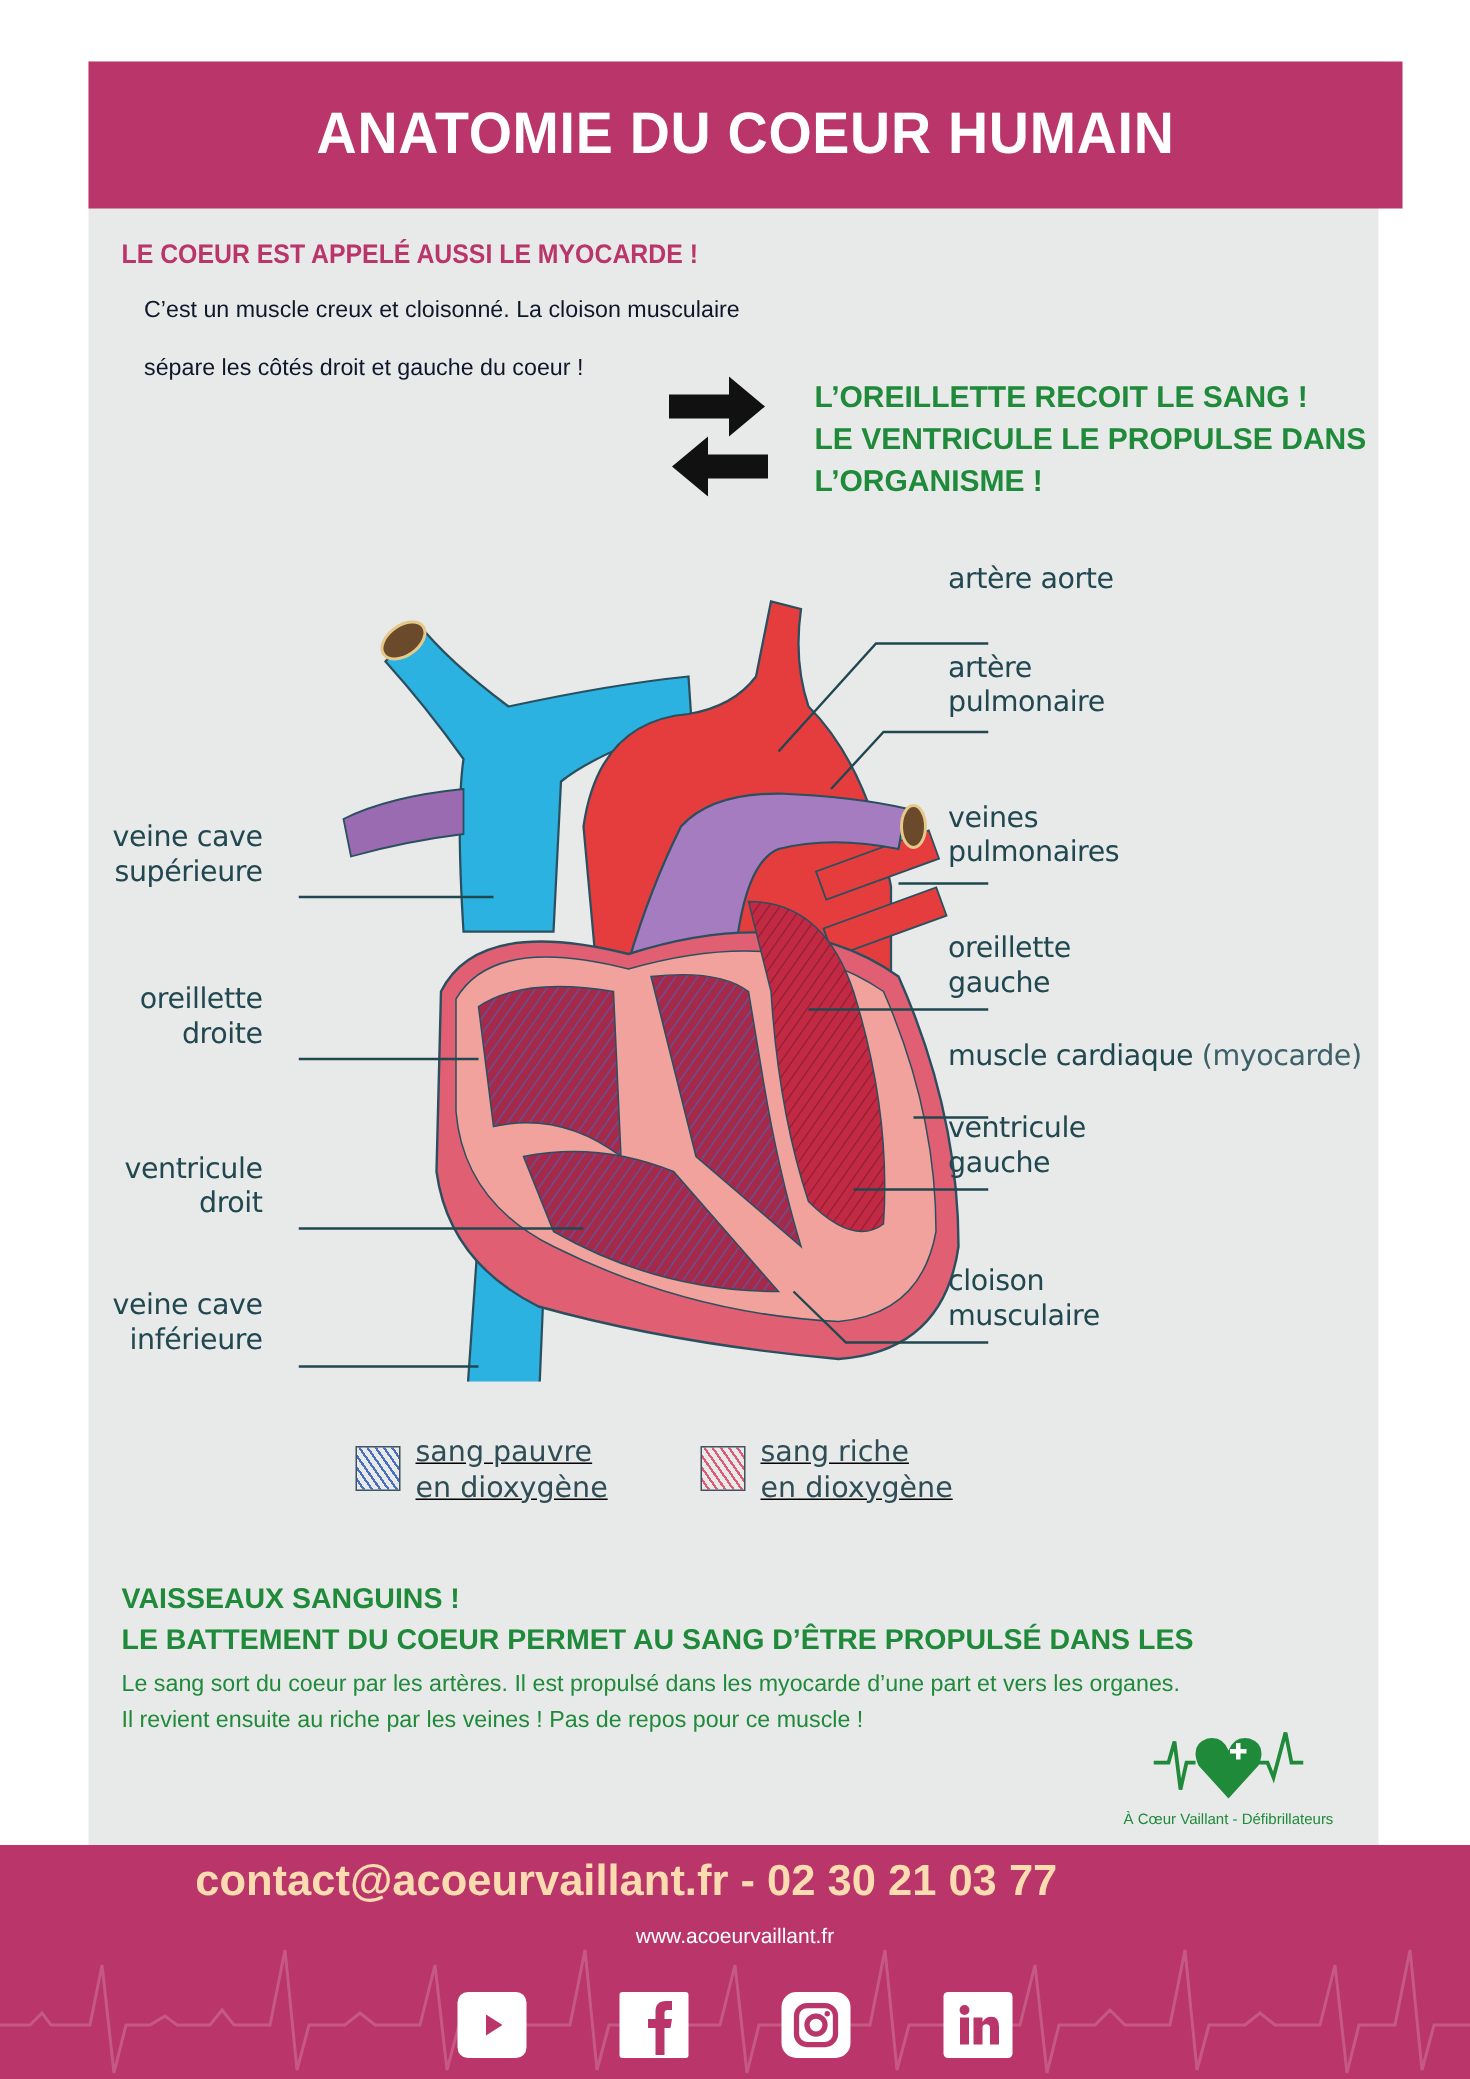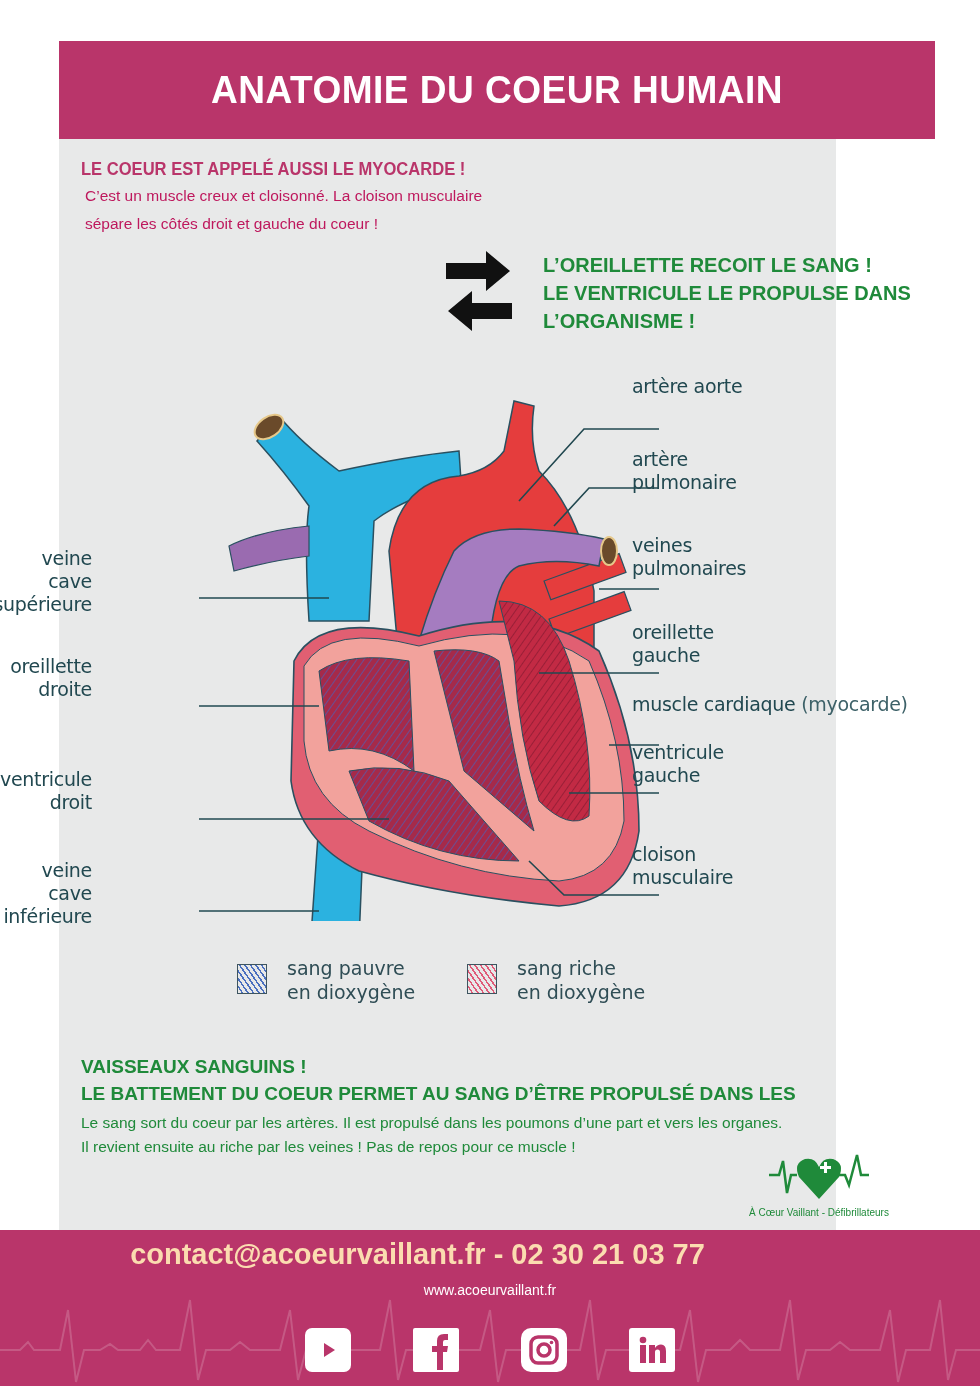--- a/index.html
+++ b/index.html
@@ -1,29 +1,29 @@
 <!DOCTYPE html>
 <html><head>
 <meta charset="utf-8">
 <style>
   html,body{margin:0;padding:0;}
   body{width:980px;height:1386px;background:#ffffff;position:relative;overflow:hidden;font-family:"Liberation Sans",sans-serif;}
-  .card{position:absolute;left:59px;top:41px;width:777px;height:1189px;background:#e8e9e9;}
+  .card{position:absolute;left:59px;top:41px;width:860px;height:1189px;background:#e8e9e9;}
   .header{position:absolute;left:0;top:0;width:876px;height:98px;background:#b9356a;display:flex;align-items:center;justify-content:center;}
   .header h1{margin:0;color:#fff;font-size:39px;font-weight:bold;letter-spacing:0.5px;font-family:"Liberation Sans",sans-serif;transform:scaleX(0.95);}
   .intro{position:absolute;left:22px;top:118px;width:520px;}
   .intro .h{color:#b9356a;font-weight:bold;font-size:18px;margin:0 0 4px 0;transform-origin:left;transform:scaleX(0.92);white-space:nowrap;}
-  .intro .p{color:#be185d;font-size:15.5px;line-height:24px;margin:4px;}
+  .intro .p{color:#0f172a;font-size:15.5px;line-height:24px;margin:15px;}
   .arrows{position:absolute;left:385px;top:208px;width:70px;height:82px;}
   .greennote{position:absolute;left:484px;top:210px;color:#1f8a3a;font-weight:bold;font-size:20px;line-height:28px;white-space:nowrap;}
   .diagram{position:absolute;left:140px;top:320px;width:460px;height:560px;}
   .lbl{position:absolute;color:#214850;font-size:19px;line-height:23px;font-family:"DejaVu Sans",sans-serif;letter-spacing:-0.3px;}
   .lbl.r{text-align:right;}
   .lbl .light{font-weight:normal;color:#3d6168;}
-  .legend{position:absolute;top:915px;display:flex;align-items:flex-start;gap:20px;}
+  .legend{position:absolute;top:915px;display:flex;align-items:flex-start;gap:10px;text-decoration:underline;}
   .legend .sw{width:30px;height:30px;border:1.5px solid #3e5560;margin-top:8px;box-sizing:border-box;}
   .legend .t{color:#2f4d55;font-size:19px;line-height:24px;font-family:"DejaVu Sans",sans-serif;}
   .bottom{position:absolute;left:22px;top:1012px;width:840px;}
   .bottom .h{color:#1f8a3a;font-weight:bold;font-size:19px;line-height:27px;margin:0;}
   .bottom .p{color:#1f8a3a;font-size:15.5px;line-height:24px;margin:4px 0 0 0;}
   .logo{position:absolute;left:660px;top:1112px;width:200px;height:70px;text-align:center;}
   .logo .name{color:#1f8a3a;font-weight:normal;font-size:10px;display:block;margin-top:2px;}
   .footer{position:absolute;left:0;top:1230px;width:980px;height:156px;background:#b9356a;overflow:hidden;}
   .footer .ecg{position:absolute;left:0;top:40px;width:980px;height:120px;}
   .footer .contact{position:absolute;left:0;top:8px;width:835px;text-align:center;color:#fbdcb0;font-weight:bold;font-size:29px;}
@@ -118,21 +118,21 @@
       <div>droit</div>
   </div>
   <div class="lbl r" style="right:744px;top:818px;">
     <div>veine cave</div>
       <div>inférieure</div>
   </div>
 
   <div class="lbl" style="left:573px;top:334px;">
     <div>artère aorte</div>
   </div>
-  <div class="lbl" style="left:573px;top:407px;">
+  <div class="lbl" style="left:573px;top:393px;">
     <div>artère</div>
       <div>pulmonaire</div>
   </div>
   <div class="lbl" style="left:573px;top:493px;">
     <div>veines</div>
       <div>pulmonaires</div>
   </div>
   <div class="lbl" style="left:573px;top:580px;">
     <div>oreillette</div>
       <div>gauche</div>
@@ -160,21 +160,21 @@
     <div class="sw" style="background:repeating-linear-gradient(55deg,#e8e9e9 0 3px,#e05a78 3px 4.5px);"></div>
     <div class="t">
         <div>sang riche</div>
         <div>en dioxygène</div>
       </div>
   </div>
 
   <div class="bottom">
     <p class="h">VAISSEAUX SANGUINS !</p>
     <p class="h">LE BATTEMENT DU COEUR PERMET AU SANG D’ÊTRE PROPULSÉ DANS LES</p>
-    <p class="p"><span>Le sang sort du coeur par les artères. Il est propulsé dans les poumons d’une part et vers les organes.</span><br><span>Il revient ensuite au riche par les veines ! Pas de repos pour ce muscle !</span></p>
+    <p class="p"><span>Le sang sort du coeur par les artères. Il est propulsé dans les myocarde d’une part et vers les organes.</span><br><span>Il revient ensuite au riche par les veines ! Pas de repos pour ce muscle !</span></p>
   </div>
 
   <div class="logo">
     <svg width="100" height="48" viewBox="0 0 100 48">
       <polyline points="0,22 10,22 14,8 18,40 22,22 28,22" fill="none" stroke="#1f8a3a" stroke-width="2.5"></polyline>
       <path d="M50,46 L30,24 Q24,10 36,6 Q46,4 50,14 Q54,4 64,6 Q76,10 70,24 Z" fill="#1f8a3a"></path>
       <rect x="55" y="9" width="3" height="11" fill="#fff"></rect>
         <rect x="51" y="13" width="11" height="3" fill="#fff"></rect>
       <polyline points="70,22 76,22 80,32 88,2 92,22 100,22" fill="none" stroke="#1f8a3a" stroke-width="2.5"></polyline>
     </svg>

